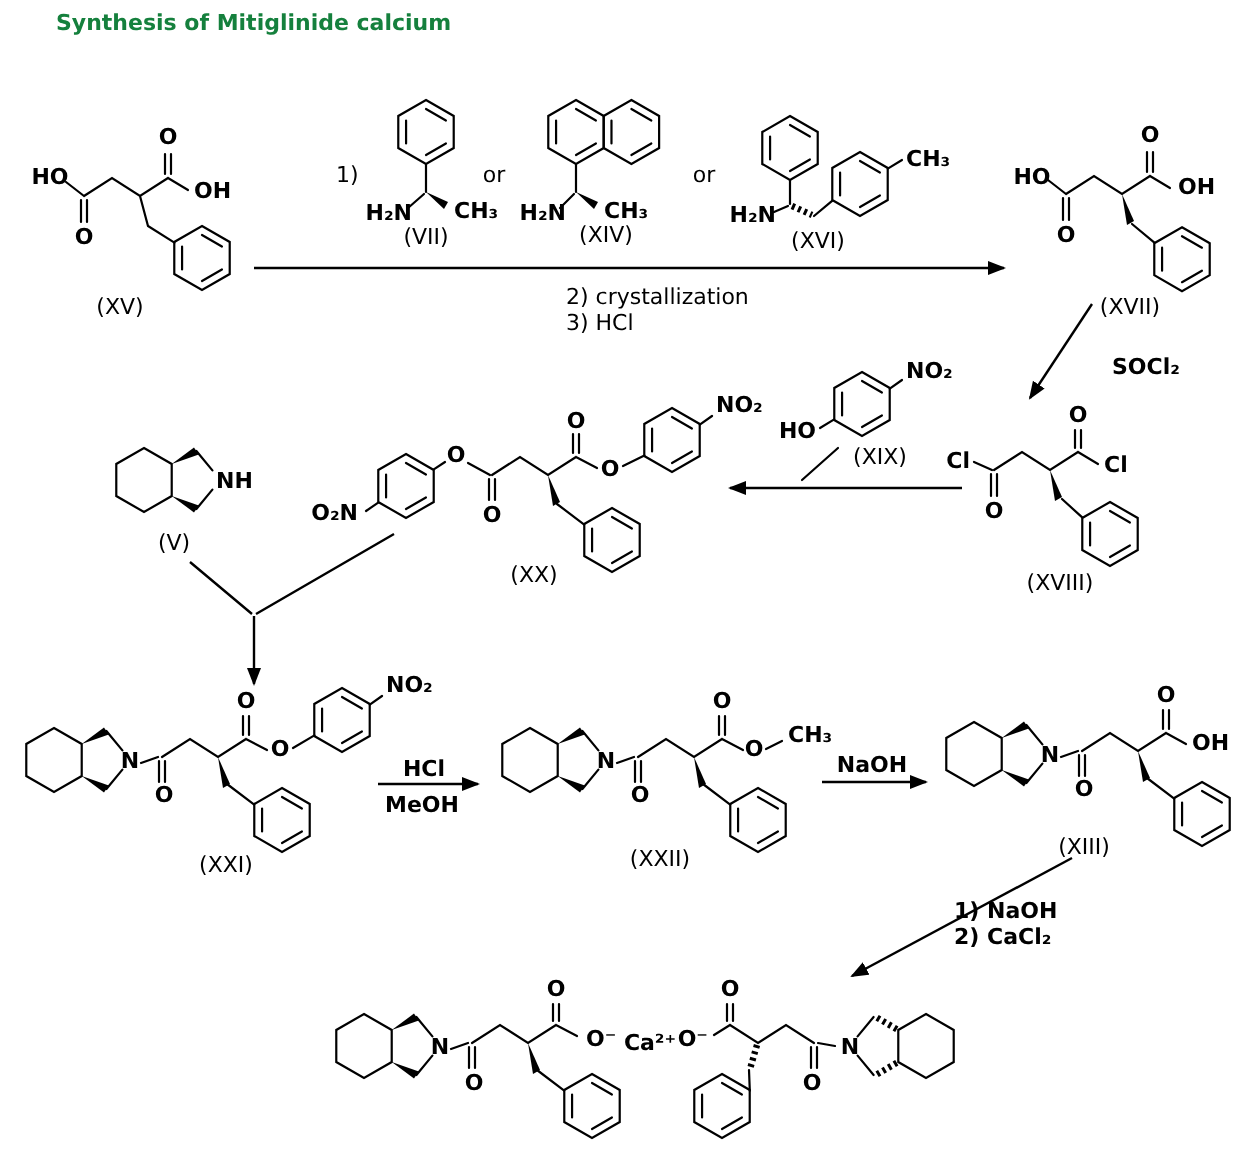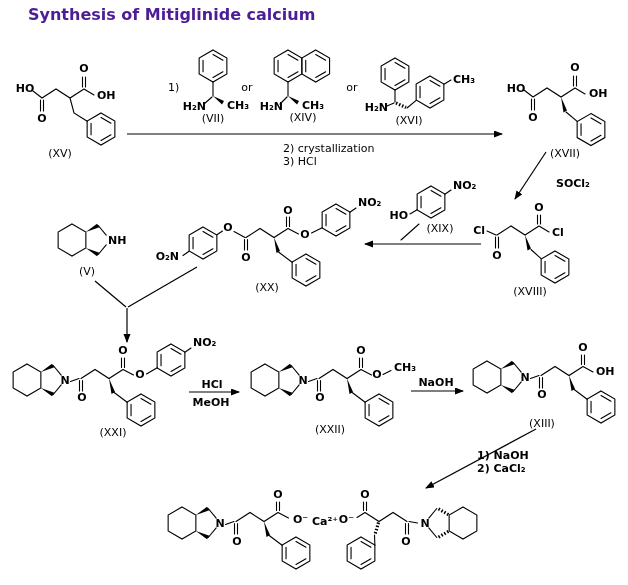--- a/index.html
+++ b/index.html
@@ -1,18 +1,18 @@
 <!DOCTYPE html>
 <html><head>
 <meta charset="utf-8">
 <style>
   html,body{margin:0;padding:0;background:#fff}
   .wrap{position:relative;width:628px;height:585px;background:#fff;overflow:hidden;
         font-family:"DejaVu Sans","Liberation Sans",sans-serif}
-  .title{position:absolute;left:28px;top:5px;font-size:16px;font-weight:bold;color:#4c1d95}
+  .title{position:absolute;left:28px;top:5px;font-size:11px;font-weight:bold;color:#15803d}
   svg{position:absolute;left:0;top:0}
   .b{stroke:#000;stroke-width:1.1;fill:none;stroke-linecap:round}
   .ar{stroke:#000;stroke-width:1.2;fill:none}
   .w{fill:#000;stroke:none}
   .h{stroke:#000;stroke-width:3.2;stroke-dasharray:1.5 1.8;fill:none}
   text{fill:#000}
   .at{font-size:11px;font-weight:bold;text-anchor:middle}
   .lb{font-size:11px;text-anchor:middle}
   .rg{font-size:11px;text-anchor:start}
   .rgm{font-size:11px;text-anchor:middle}

